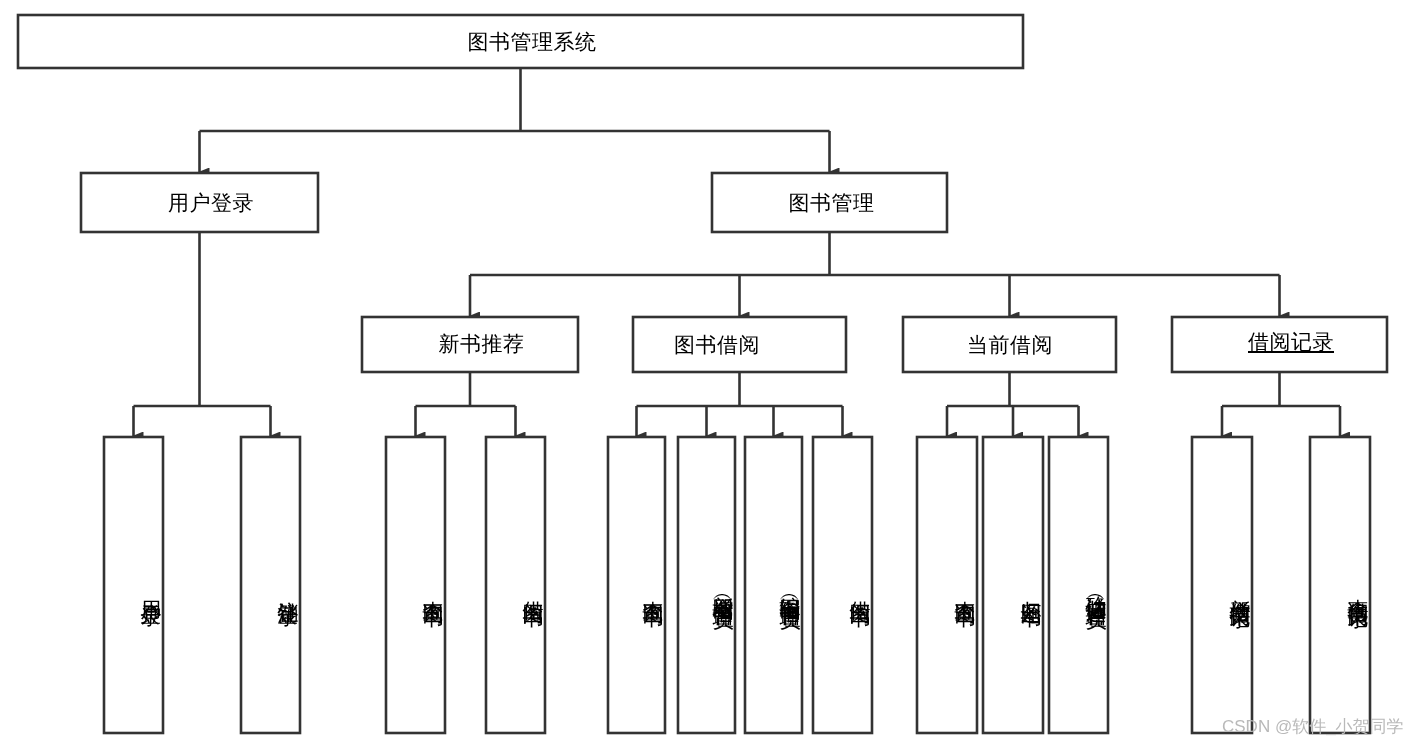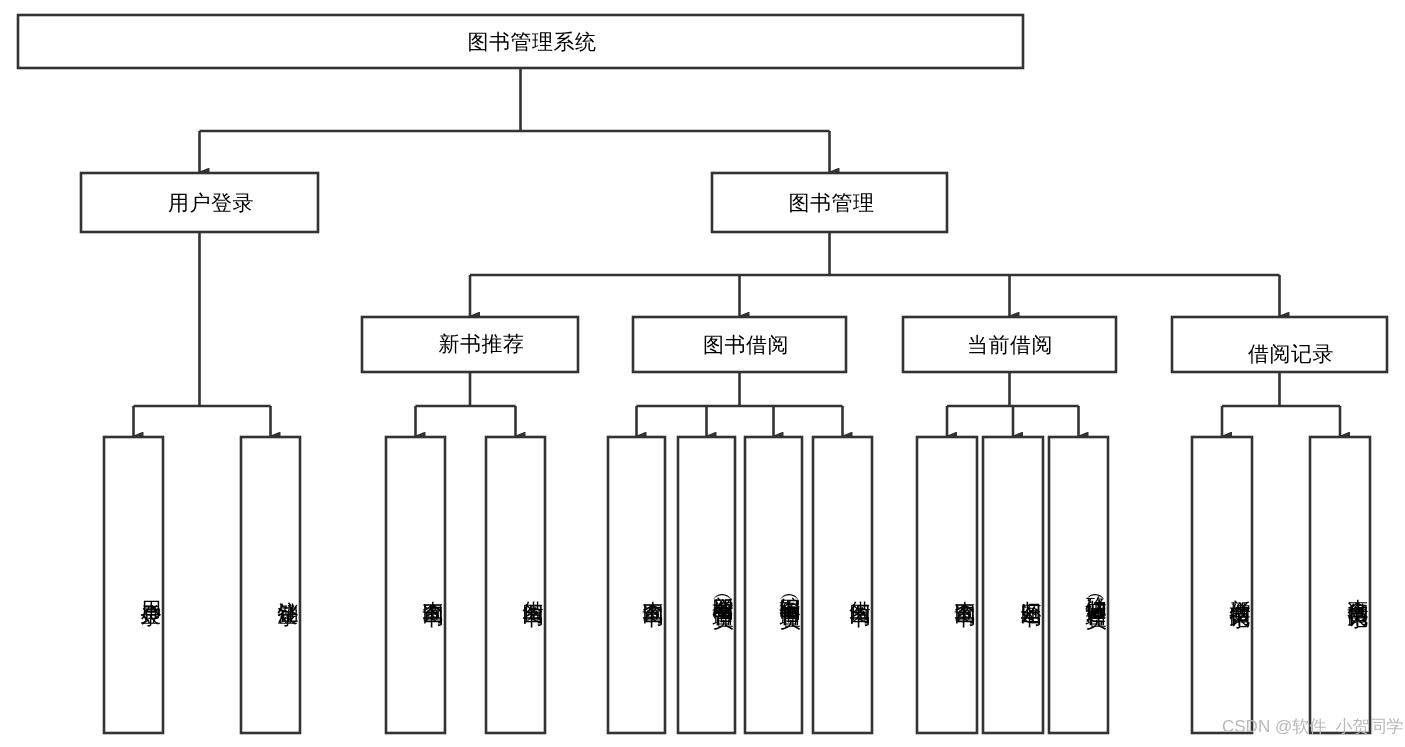--- a/index.html
+++ b/index.html
@@ -124,23 +124,23 @@
         <rect x="1192" y="437" width="60" height="296"></rect>
         <rect x="1310" y="437" width="60" height="296"></rect>
       </g>
   </svg>
 
   <div id="label-layer">
       <div class="node-label horizontal" style="left: 18px; top: 15px; width: 1005px; height: 53px;">图书管理系统</div>
       <div class="node-label horizontal" style="left: 81px; top: 173px; width: 237px; height: 59px;">用户登录</div>
       <div class="node-label horizontal" style="left: 712px; top: 173px; width: 216px; height: 59px;">图书管理</div>
       <div class="node-label horizontal" style="left: 362px; top: 317px; width: 216px; height: 53px;">新书推荐</div>
-      <div class="node-label horizontal" style="left: 628px; top: 317px; width: 213px; height: 55px;">图书借阅</div>
+      <div class="node-label horizontal" style="left: 599px; top: 317px; width: 213px; height: 55px;">图书借阅</div>
       <div class="node-label horizontal" style="left: 903px; top: 317px; width: 191px; height: 55px;">当前借阅</div>
-      <div class="node-label horizontal" style="left: 1172px; top: 323px; width: 215px; height: 62px;">借阅记录</div>
+      <div class="node-label horizontal" style="left: 1172px; top: 311px; width: 215px; height: 62px; text-decoration: underline;">借阅记录</div>
       <div class="node-label vertical" style="left: 104px; top: 437px; width: 59px; height: 296px;">用户登录</div>
       <div class="node-label vertical" style="left: 241px; top: 437px; width: 59px; height: 296px;">注销登录</div>
       <div class="node-label vertical" style="left: 386px; top: 437px; width: 59px; height: 296px;">查询图书</div>
       <div class="node-label vertical" style="left: 486px; top: 437px; width: 59px; height: 296px;">借阅图书</div>
       <div class="node-label vertical" style="left: 608px; top: 437px; width: 57px; height: 296px;">查询图书</div>
       <div class="node-label vertical" style="left: 678px; top: 437px; width: 57px; height: 296px;">新增图书（管理员）</div>
       <div class="node-label vertical" style="left: 745px; top: 437px; width: 57px; height: 296px;">编辑图书（管理员）</div>
       <div class="node-label vertical" style="left: 813px; top: 437px; width: 59px; height: 296px;">借阅图书</div>
       <div class="node-label vertical" style="left: 917px; top: 437px; width: 60px; height: 296px;">查询图书</div>
       <div class="node-label vertical" style="left: 983px; top: 437px; width: 60px; height: 296px;">归还图书</div>

